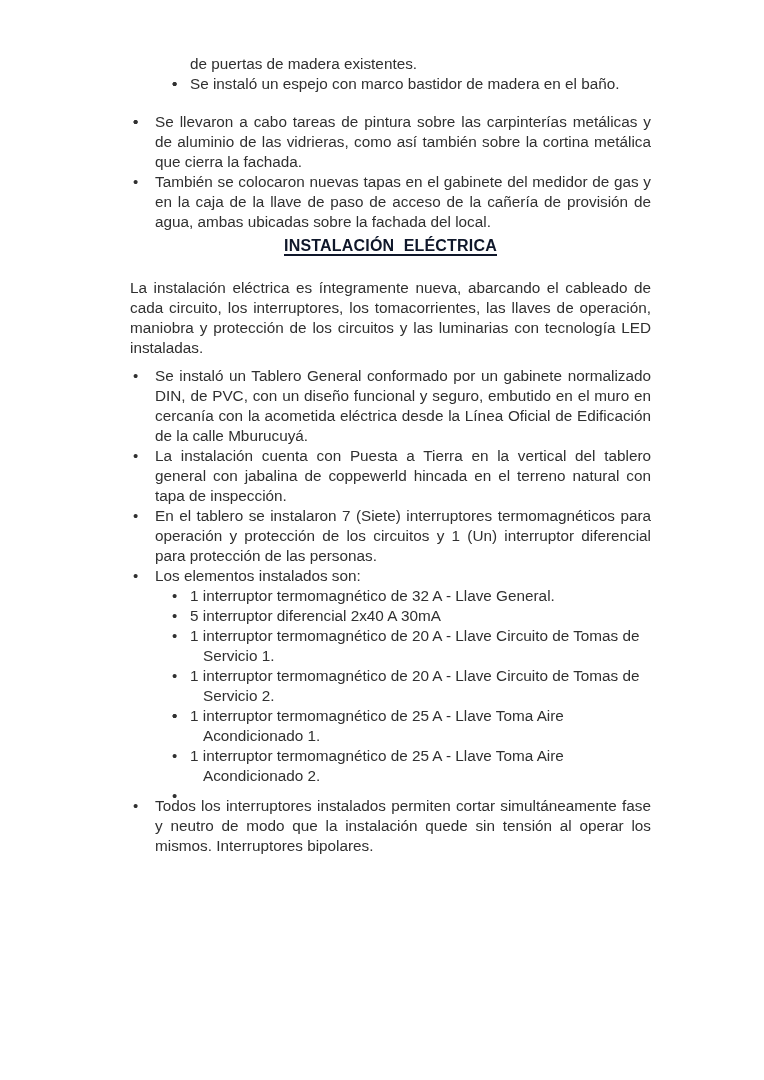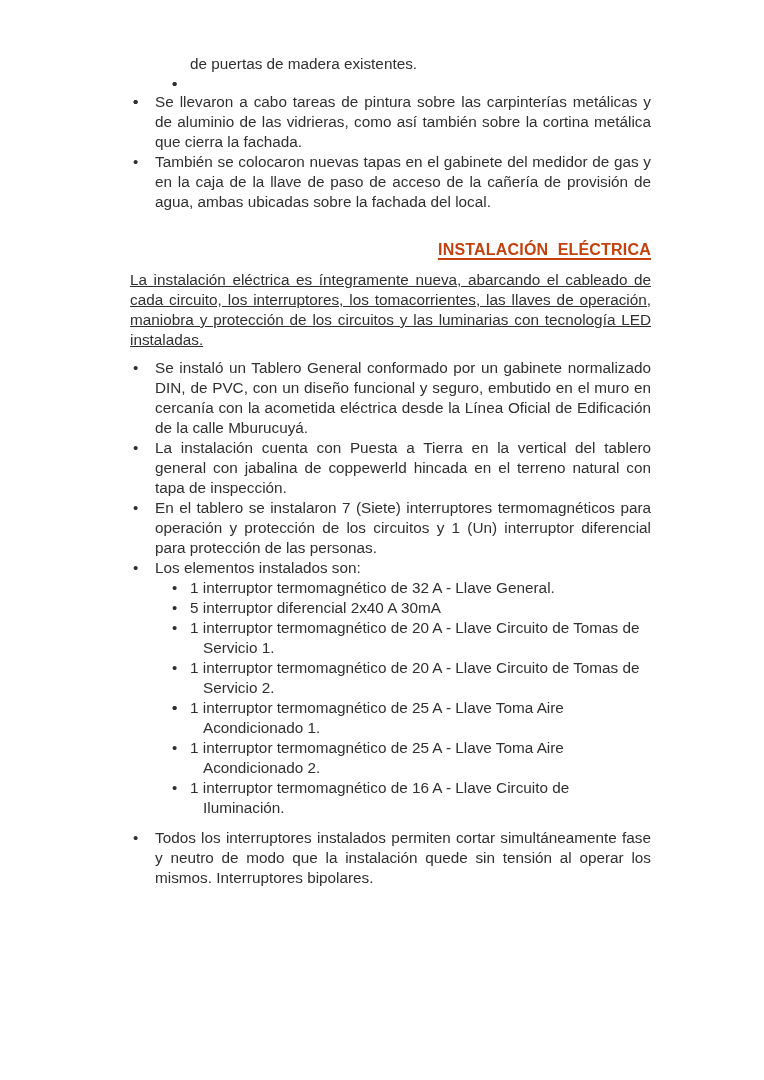--- a/index.html
+++ b/index.html
@@ -43,49 +43,49 @@
   }
   .l3 > li > .bullet { position: absolute; left: 42px; top: 0; text-indent: 0; }
 
   .cont-line { padding-left: 60px; }
 
   .exterior-list  { margin-top: 18px; }
   .electrical-list{ margin-top: 8px; }
   .closing-list   { margin-top: 10px; }
 
   .heading {
-    margin-top: 28px;
-    text-align: right;
+    margin-top: 4px;
+    text-align: center;
     font-weight: bold;
     font-size: 16px;
-    color: #c2410c;
+    color: #0f172a;
   }
   .heading-text {
     text-decoration: underline;
     text-decoration-thickness: 1.5px;
     text-underline-offset: 3px;
     white-space: pre;
     letter-spacing: 0.2px;
   }
 
-  .para { margin-top: 10px; text-align: justify; text-decoration: underline; }
+  .para { margin-top: 22px; text-align: justify; }
 
   .bullet { font-size: 15px; }
 </style>
 </head>
 <body>
 
 <div class="page">
   <div class="content">
 
     <div class="cont-line">de puertas de madera existentes.</div>
 
     <ul class="l2">
       <li><span class="bullet">•</span></li>
-      <li><span class="bullet">•</span></li>
+      <li><span class="bullet">•</span><span class="txt">Se instaló un espejo con marco bastidor de madera en el baño.</span></li>
     </ul>
 
     <ul class="l1 exterior-list">
       <li><span class="bullet">•</span></li>
       <li><span class="bullet">•</span><span class="txt">Se llevaron a cabo tareas de pintura sobre las carpinterías metálicas y de aluminio de las vidrieras, como así también sobre la cortina metálica que cierra la fachada.</span></li>
       <li><span class="bullet">•</span><span class="txt">También se colocaron nuevas tapas en el gabinete del medidor de gas y en la caja de la llave de paso de acceso de la cañería de provisión de agua, ambas ubicadas sobre la fachada del local.</span></li>
     </ul>
 
     <div class="heading">
       <span class="heading-text">INSTALACIÓN  ELÉCTRICA</span>
@@ -105,22 +105,21 @@
       <li><span class="bullet">•</span><span class="txt">5 interruptor diferencial 2x40 A 30mA</span></li>
       <li><span class="bullet">•</span><span class="txt">1 interruptor termomagnético de 20 A - Llave Circuito de Tomas de
 Servicio 1.</span></li>
       <li><span class="bullet">•</span><span class="txt">1 interruptor termomagnético de 20 A - Llave Circuito de Tomas de
 Servicio 2.</span></li>
       <li><span class="bullet">•</span></li>
       <li><span class="bullet">•</span><span class="txt">1 interruptor termomagnético de 25 A - Llave Toma Aire
 Acondicionado 1.</span></li>
       <li><span class="bullet">•</span><span class="txt">1 interruptor termomagnético de 25 A - Llave Toma Aire
 Acondicionado 2.</span></li>
-      <li><span class="bullet">•</span><span class="txt">1 interruptor termomagnético de 16 A - Llave Circuito de
-Iluminación.</span></li>
+      <li><span class="bullet">•</span></li>
     </ul>
 
     <ul class="l1 closing-list">
       <li><span class="bullet">•</span><span class="txt">Todos los interruptores instalados permiten cortar simultáneamente fase y neutro de modo que la instalación quede sin tensión al operar los mismos. Interruptores bipolares.</span></li>
     </ul>
 
   </div>
 </div>
 
 </body></html>

